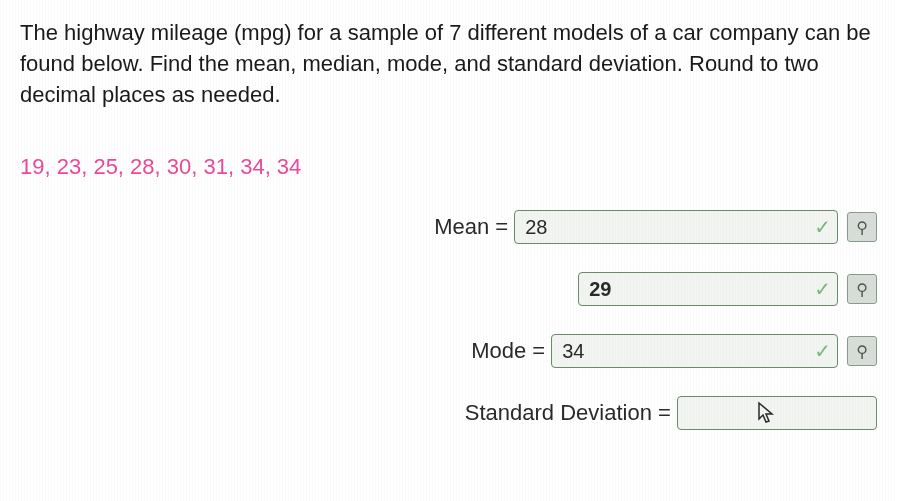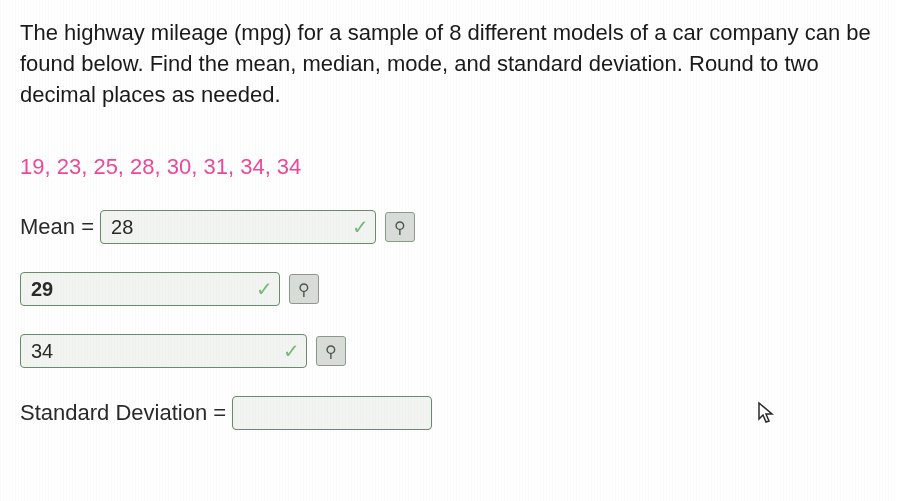--- a/index.html
+++ b/index.html
@@ -28,41 +28,42 @@
       color: #ec4899;
       margin-bottom: 30px;
       margin-top: 44px;
     }
     .field-row {
       display: flex;
       align-items: center;
       margin-bottom: 28px;
       font-size: 22px;
       color: #2a2a2a;
+      justify-content: flex-end;
     }
     .field-label {
       white-space: pre;
     }
     .answer-input {
       border: 1px solid #6b8a6b;
       background: rgba(220,228,220,0.4);
       border-radius: 4px;
       height: 34px;
       padding: 4px 10px;
       font-size: 20px;
       color: #2a2a2a;
       font-family: inherit;
       display: flex;
       align-items: center;
     }
     .answer-input.validated {
       position: relative;
     }
     .input-wide {
-      width: 276px;
+      width: 324px;
     }
     .input-med {
       width: 260px;
       font-weight: bold;
     }
     .input-mode {
       width: 287px;
     }
     .input-std {
       width: 200px;
@@ -93,21 +94,21 @@
       right: 120px;
       bottom: 70px;
       font-size: 22px;
       color: #2a2a2a;
       pointer-events: none;
     }
   </style>
 </head>
 <body>
 
-<div class="question-text">The highway mileage (mpg) for a sample of 8 different models of a car company can be found below. Find the mean, median, mode, and standard deviation. Round to two decimal places as needed.</div>
+<div class="question-text">The highway mileage (mpg) for a sample of 7 different models of a car company can be found below. Find the mean, median, mode, and standard deviation. Round to two decimal places as needed.</div>
 
 <div class="data-values">19, 23, 25, 28, 30, 31, 34, 34</div>
 
 <div class="field-row">
   <span class="field-label">Mean = </span>
   <div class="answer-input validated input-wide">28</div>
   <span class="checkmark">✓</span>
   <div class="preview-btn">
     <span>⚲</span>
   </div>
@@ -115,20 +116,21 @@
 
 <div class="field-row">
   <div class="answer-input validated input-med">29</div>
   <span class="checkmark">✓</span>
   <div class="preview-btn">
     <span>⚲</span>
   </div>
 </div>
 
 <div class="field-row">
+  <span class="field-label">Mode = </span>
   <div class="answer-input validated input-mode">34</div>
   <span class="checkmark">✓</span>
   <div class="preview-btn">
     <span>⚲</span>
   </div>
 </div>
 
 <div class="field-row">
   <span class="field-label">Standard Deviation = </span>
   <div class="answer-input input-std"></div>

